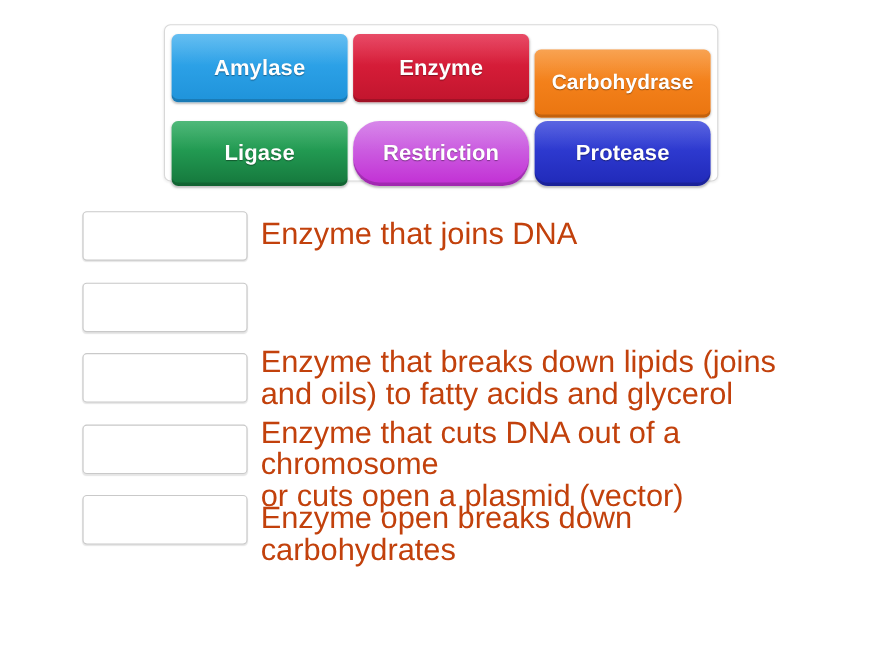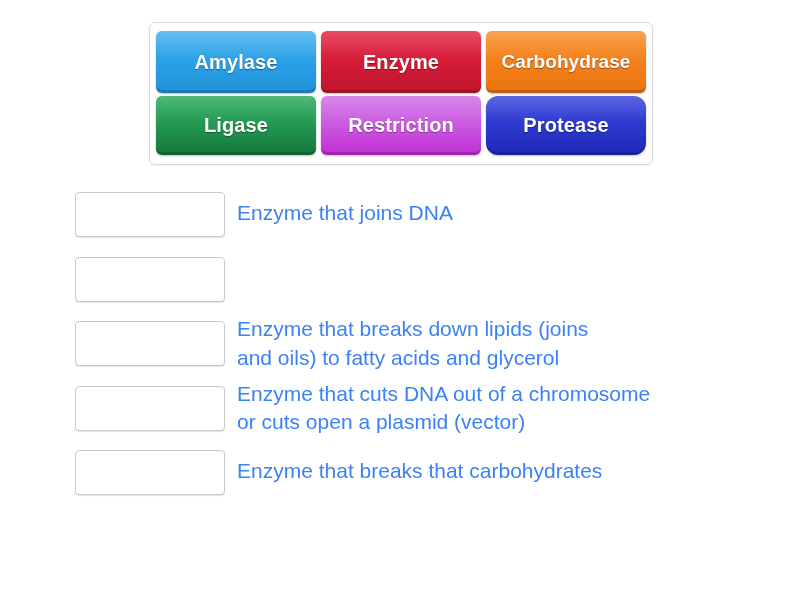--- a/index.html
+++ b/index.html
@@ -67,23 +67,23 @@
     position: absolute;
     left: 0; right: 0; top: 0;
     height: 45%;
     border-radius: 6px 6px 0 0;
     background: linear-gradient(to bottom, rgba(255,255,255,0.16), rgba(255,255,255,0));
     pointer-events: none;
   }
 
   .tile-amylase      { background: linear-gradient(to bottom, #48b2ef 0%, #2ba0e6 48%, #1f93da 100%); box-shadow: inset 0 -3px 0 rgba(0,0,0,0.17), 0 1px 2px rgba(0,0,0,0.25); }
   .tile-lipase       { background: linear-gradient(to bottom, #e4294a 0%, #d41c37 50%, #c1152d 100%); box-shadow: inset 0 -3px 0 rgba(0,0,0,0.17), 0 1px 2px rgba(0,0,0,0.25); }
-  .tile-carbohydrase { background: linear-gradient(to bottom, #f79131 0%, #f3801a 50%, #ea7510 100%); box-shadow: inset 0 -3px 0 rgba(0,0,0,0.17), 0 1px 2px rgba(0,0,0,0.25); }
+  .tile-carbohydrase { background: linear-gradient(to bottom, #f79131 0%, #f3801a 50%, #ea7510 100%); box-shadow: inset 0 -3px 0 rgba(0,0,0,0.17), 0 1px 2px rgba(0,0,0,0.25); margin-top: 14px; }
   .tile-ligase       { background: linear-gradient(to bottom, #2eab60 0%, #229a52 45%, #15773c 100%); box-shadow: inset 0 -3px 0 rgba(0,0,0,0.17), 0 1px 2px rgba(0,0,0,0.25); }
-  .tile-restriction  { background: linear-gradient(to bottom, #d071e6 0%, #cb5ce0 45%, #c22ed4 100%); box-shadow: inset 0 -3px 0 rgba(0,0,0,0.17), 0 1px 2px rgba(0,0,0,0.25); }
+  .tile-restriction  { background: linear-gradient(to bottom, #d071e6 0%, #cb5ce0 45%, #c22ed4 100%); box-shadow: inset 0 -3px 0 rgba(0,0,0,0.17), 0 1px 2px rgba(0,0,0,0.25); border-radius: 24px; }
   .tile-protease     { background: linear-gradient(to bottom, #3b48dc 0%, #2d39cf 45%, #2029b8 100%); box-shadow: inset 0 -3px 0 rgba(0,0,0,0.17), 0 1px 2px rgba(0,0,0,0.25); border-radius: 12px; }
 
   .tile-carbohydrase .tile-label { font-size: 19px; }
 
   
   .answer-list {
     position: absolute;
     left: 0;
     top: 186px;
     width: 800px;
@@ -107,23 +107,23 @@
     border: 1px solid #c9c9c9;
     border-radius: 4px;
     box-shadow: 0 1px 1px rgba(0,0,0,0.10);
   }
 
   .answer-text {
     position: absolute;
     left: 237px;
     top: 0px;
     width: 520px;
-    font-size: 21px;
+    font-size: 28px;
     line-height: 28.5px;
-    color: #3b82f6;
+    color: #c2410c;
     white-space: pre-line;
   }
 
   .answer-row.single .answer-text { top: 13px; }
   .answer-row.double .answer-text { top: 0px; }
 </style>
 </head>
 <body>
 
 <div id="app">
@@ -172,17 +172,17 @@
 
 
     <div class="answer-row double">
       <div class="drop-zone"></div>
       <div class="answer-text">Enzyme that cuts DNA out of a chromosome
 or cuts open a plasmid (vector)</div>
     </div>
 
     <div class="answer-row single">
       <div class="drop-zone"></div>
-      <div class="answer-text">Enzyme that breaks that carbohydrates</div>
+      <div class="answer-text">Enzyme open breaks down carbohydrates</div>
     </div>
 
   </div>
 </div>
 
 </body></html>

